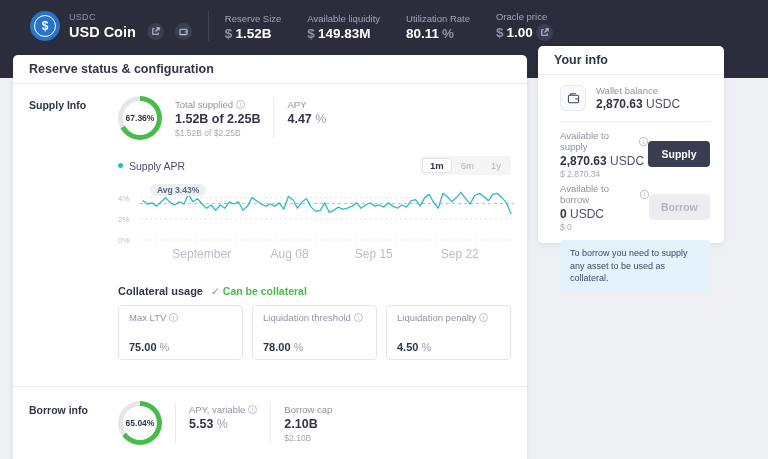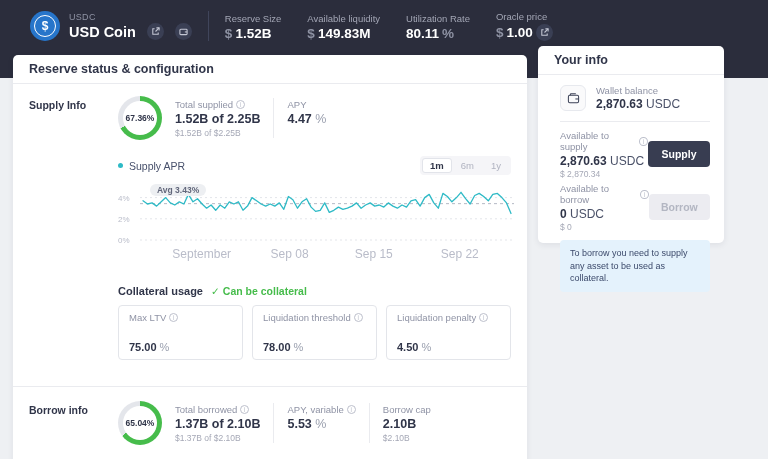--- a/index.html
+++ b/index.html
@@ -209,21 +209,21 @@
             <line x1="0" x2="374" y1="14.600000000000001" y2="14.600000000000001" stroke="#e3e5ea" stroke-dasharray="2,3"></line>
             <line x1="0" x2="374" y1="35.8" y2="35.8" stroke="#e3e5ea" stroke-dasharray="2,3"></line>
             <line x1="0" x2="374" y1="57" y2="57" stroke="#e3e5ea" stroke-dasharray="2,3"></line>
             <line x1="0" x2="374" y1="20.642000000000003" y2="20.642000000000003" stroke="#b4b8c4" stroke-dasharray="3,3"></line>
             <polyline points="3.0,17.8 7.5,21.0 12.1,19.9 16.6,23.1 21.2,18.8 25.7,14.6 30.3,19.9 34.8,22.0 39.3,18.8 43.9,21.0 48.4,11.4 53.0,18.8 57.5,15.7 62.1,21.0 66.6,25.2 71.1,22.0 75.7,27.3 80.2,22.0 84.8,25.2 89.3,18.8 93.9,21.0 98.4,18.8 103.0,27.3 107.5,23.1 112.0,14.6 116.6,17.8 121.1,21.0 125.7,23.1 130.2,21.0 134.8,23.1 139.3,19.9 143.8,26.3 148.4,13.5 152.9,16.7 157.5,25.2 162.0,18.8 166.6,15.7 171.1,24.1 175.6,28.4 180.2,27.3 184.7,19.9 189.3,29.4 193.8,27.3 198.4,24.1 202.9,26.3 207.4,25.2 212.0,23.1 216.5,19.9 221.1,25.2 225.6,22.0 230.2,19.9 234.7,23.1 239.2,22.0 243.8,24.1 248.3,19.9 252.9,23.1 257.4,25.2 262.0,22.0 266.5,24.1 271.0,17.8 275.6,16.7 280.1,23.1 284.7,14.6 289.2,11.4 293.8,19.9 298.3,25.2 302.9,10.4 307.4,13.5 311.9,18.8 316.5,14.6 321.0,9.3 325.6,15.7 330.1,21.0 334.7,12.5 339.2,10.4 343.7,13.5 348.3,17.8 352.8,11.4 357.4,10.4 361.9,14.6 366.5,19.9 371.0,30.5" fill="none" stroke="#2ebac6" stroke-width="1.3" stroke-linejoin="round" stroke-linecap="round"></polyline>
           </svg>
       <span class="ytick" style="top: 10.6px;">4%</span>
           <span class="ytick" style="top: 31.8px;">2%</span>
           <span class="ytick" style="top: 53px;">0%</span>
           <span class="xtick" style="left: 83.71px;">September</span>
-          <span class="xtick" style="left: 171.6px;">Sep 08</span>
+          <span class="xtick" style="left: 171.6px;">Aug 08</span>
           <span class="xtick" style="left: 255.75px;">Sep 15</span>
           <span class="xtick" style="left: 341.77px;">Sep 22</span>
         </div>
 
       <div class="collateral-head">
         <span class="ch-lbl">Collateral usage</span>
         <span class="ch-status">
             <span>✓</span>
             <span>Can be collateral</span>
           </span>
@@ -255,28 +255,20 @@
   </div>
 
   <div class="wide-div"></div>
 
   <div class="section" style="margin-top:14px;">
     <div class="section-label">Borrow info</div>
     <div class="section-body">
       <div class="stat-row">
         <div class="gauge" id="borrow-gauge" style="background: conic-gradient(rgb(70, 188, 75) 0deg, rgb(70, 188, 75) 65.04%, rgb(228, 230, 235) 65.04%, rgb(228, 230, 235) 100%);">
           <span class="gauge-text">65.04%</span>
-        </div>
-        <div class="stat-block">
-          <div class="slbl">
-              <span>Total borrowed</span>
-              <i class="info-i">i</i>
-            </div>
-          <div class="sval">1.37B of 2.10B</div>
-          <div class="ssub">$1.37B of $2.10B</div>
         </div>
         <div class="vdiv"></div>
         <div class="stat-block">
           <div class="slbl">
               <span>APY, variable</span>
               <i class="info-i">i</i>
             </div>
           <div class="sval"><span>5.53</span> <span class="suff">%</span></div>
           <div class="ssub">&nbsp;</div>
         </div>

